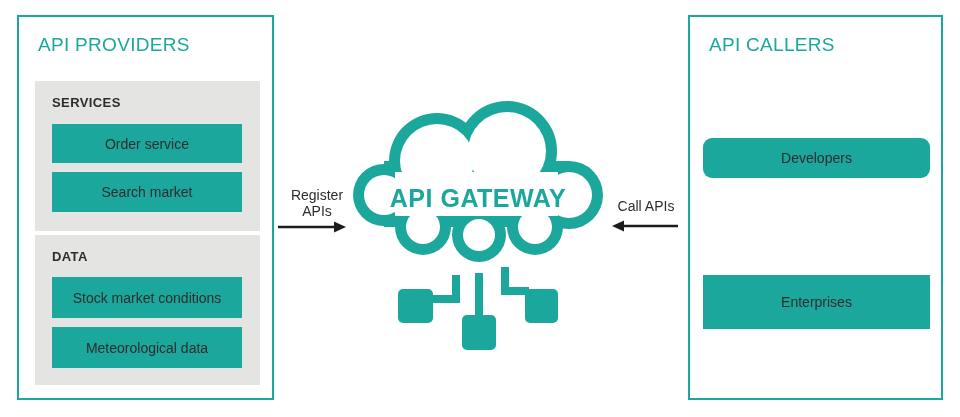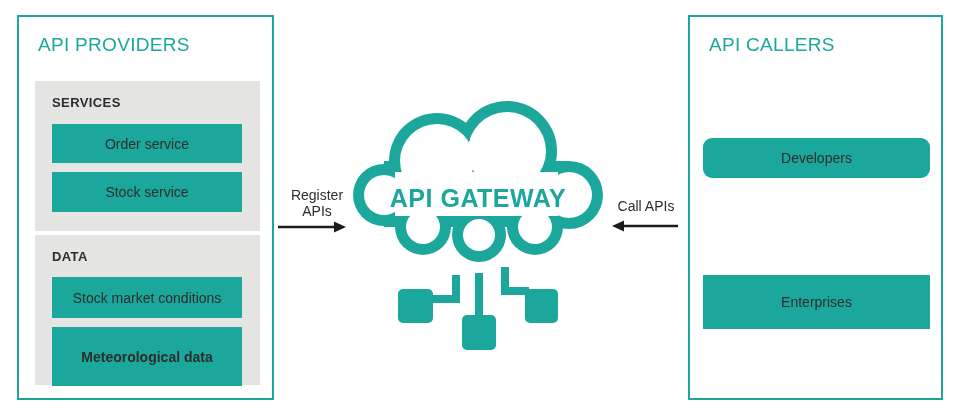--- a/index.html
+++ b/index.html
@@ -67,21 +67,21 @@
     font-size: 14px;
     display: flex;
     align-items: center;
     justify-content: center;
     text-align: center;
   }
   .group .tealbox { left: 17px; width: 190px; height: 40px; text-align: right; }
   .group.services .b1 { top: 43px; height: 39px; }
   .group.services .b2 { top: 91px; }
   .group.data .b1 { top: 42px; height: 41px; }
-  .group.data .b2 { top: 92px; height: 59px; font-weight: bold; }
+  .group.data .b2 { top: 92px; height: 41px; }
   .panel.callers .tealbox { left: 13px; width: 227px; height: 40px; }
   .panel.callers .b1 { top: 121px; border-radius: 9px; }
   .panel.callers .b2 { top: 258px; height: 54px; }
 
   .cloud-wrap {
     position: absolute;
     left: 350px;
     top: 85px;
   }
   .teal-fill  { fill: var(--color-teal); }
@@ -112,21 +112,21 @@
 <body>
 
 <div class="canvas">
 
   <section class="panel providers">
     <div class="panel-title">API PROVIDERS</div>
 
     <div class="group services">
       <div class="group-label">SERVICES</div>
       <div class="tealbox b1">Order service</div>
-      <div class="tealbox b2">Stock service</div>
+      <div class="tealbox b2">Search market</div>
     </div>
 
     <div class="group data">
       <div class="group-label">DATA</div>
       <div class="tealbox b1">Stock market conditions</div>
       <div class="tealbox b2">Meteorological data</div>
     </div>
   </section>
 
   <div class="arrow-label register-label">

